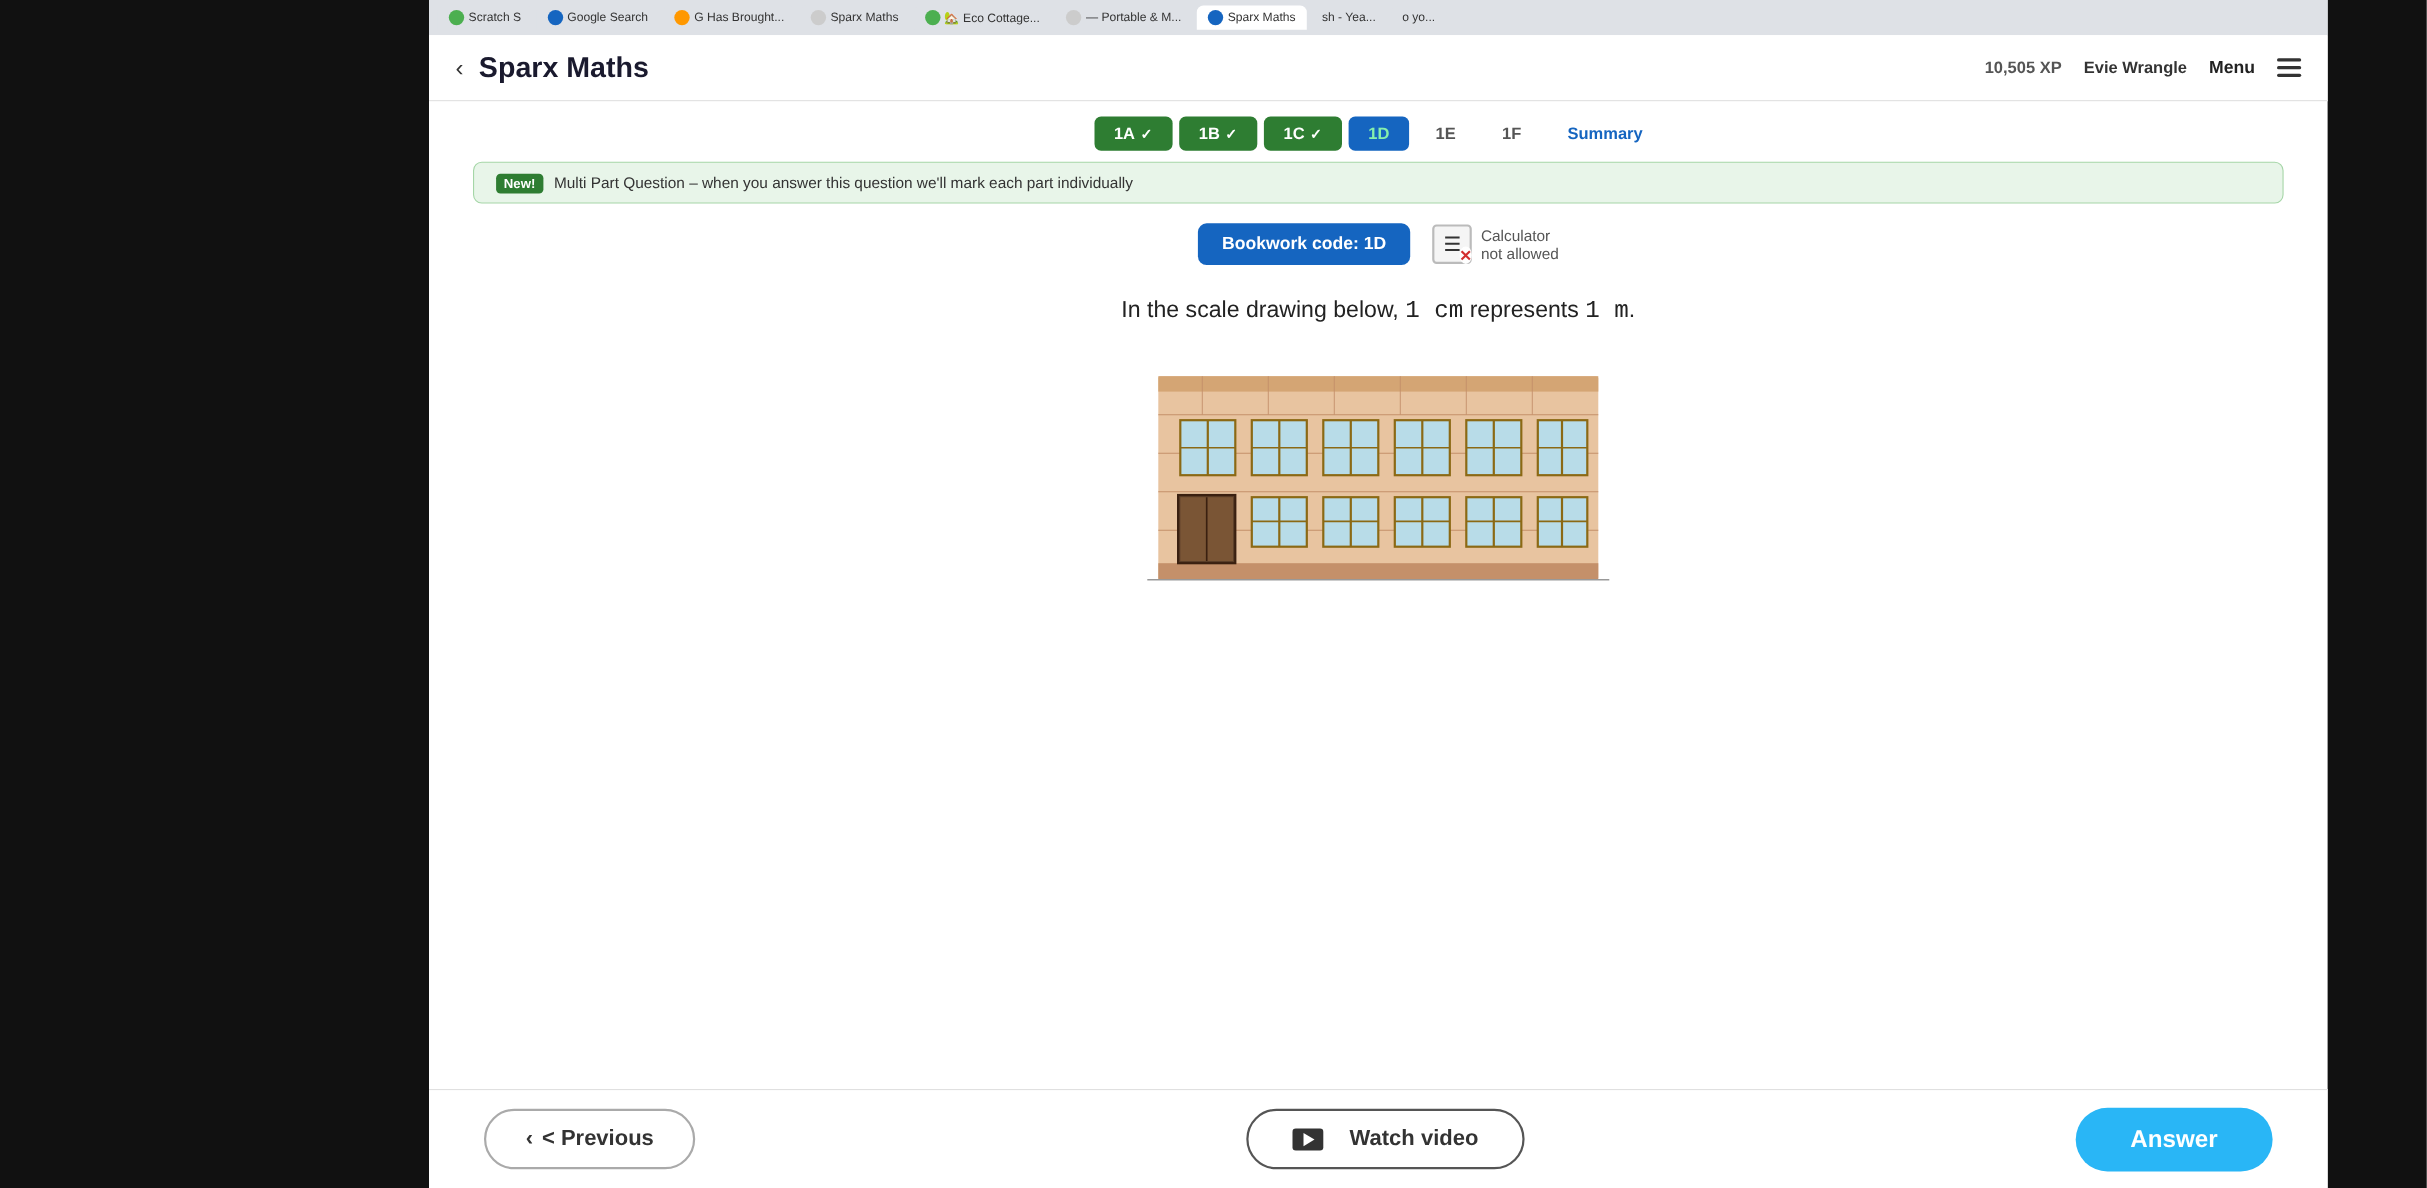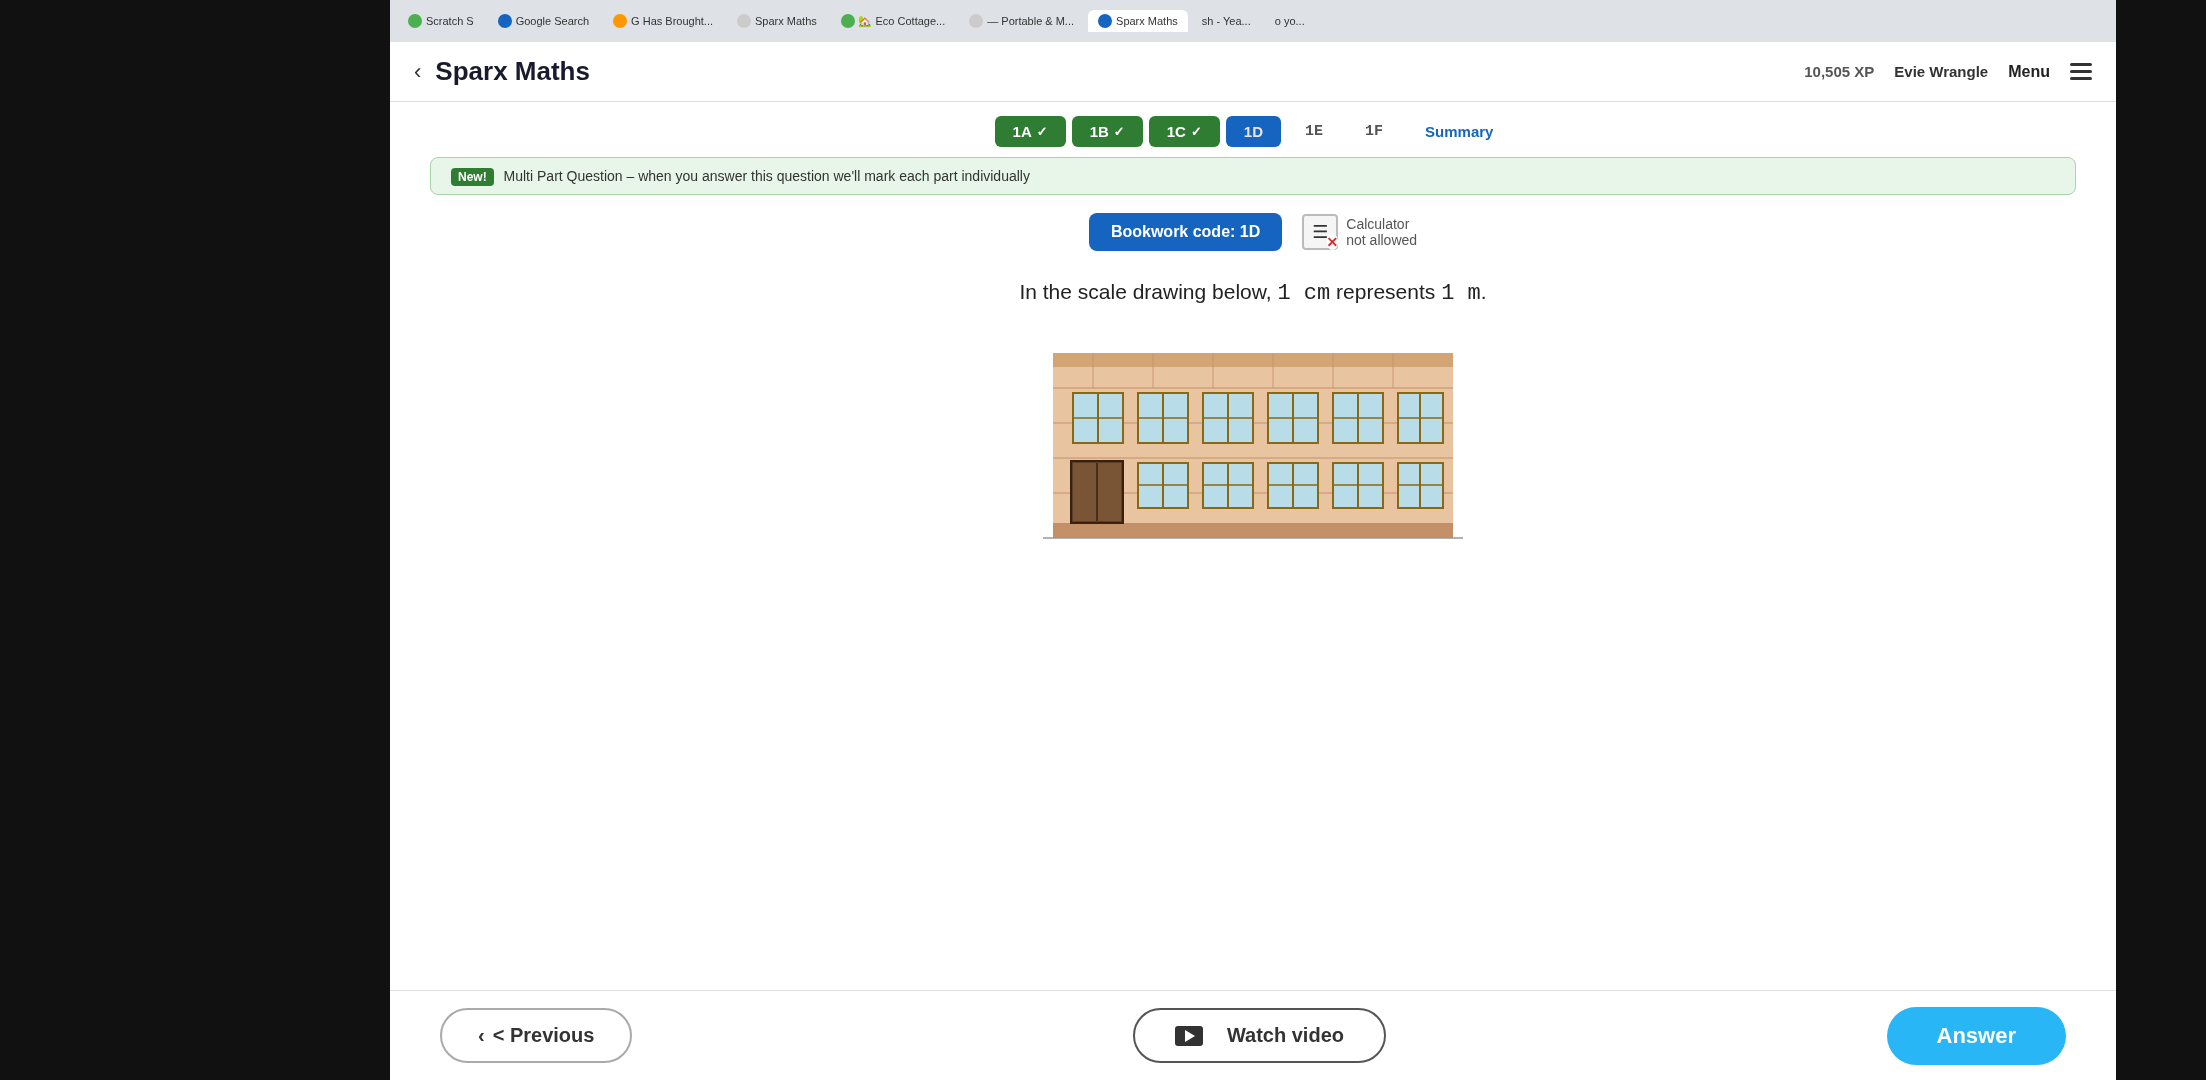--- a/index.html
+++ b/index.html
@@ -29,21 +29,21 @@
     .main-panel {
       flex: 1;
       background: #fff;
       display: flex;
       flex-direction: column;
       position: relative;
     }
 
     
     .browser-tabs {
-      height: 42px;
+      height: 32px;
       background: #dee1e6;
       display: flex;
       align-items: center;
       padding: 0 8px;
       gap: 4px;
       font-size: 11px;
       color: #333;
       flex-shrink: 0;
     }
     .browser-tab {
@@ -145,26 +145,25 @@
       display: flex;
       align-items: center;
       gap: 5px;
     }
     .step-tab.completed {
       background: #2e7d32;
       color: #fff;
     }
     .step-tab.active {
       background: #1565c0;
-      color: #e5e5e5;
+      color: #86efac;
     }
     .step-tab.inactive {
       background: transparent;
       color: #555;
-      font-family: Liberation Mono, monospace;
     }
     .step-tab.summary {
       background: transparent;
       color: #1565c0;
       font-weight: 700;
     }
     .checkmark { font-size: 13px; }
 
     
     .info-banner {

